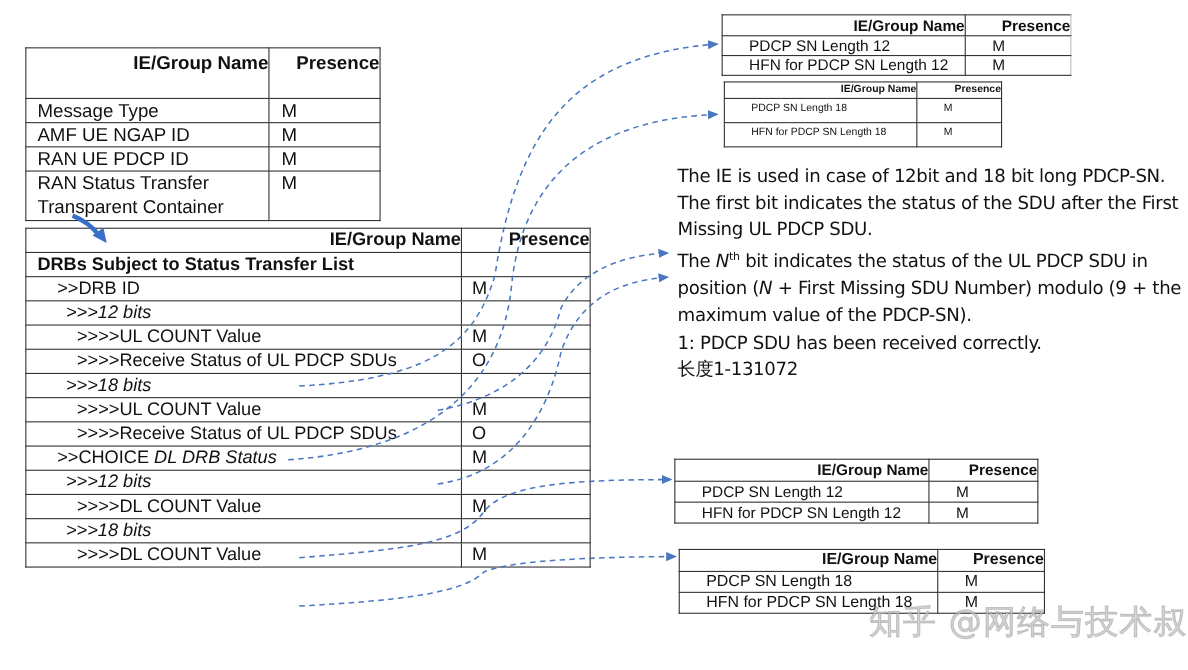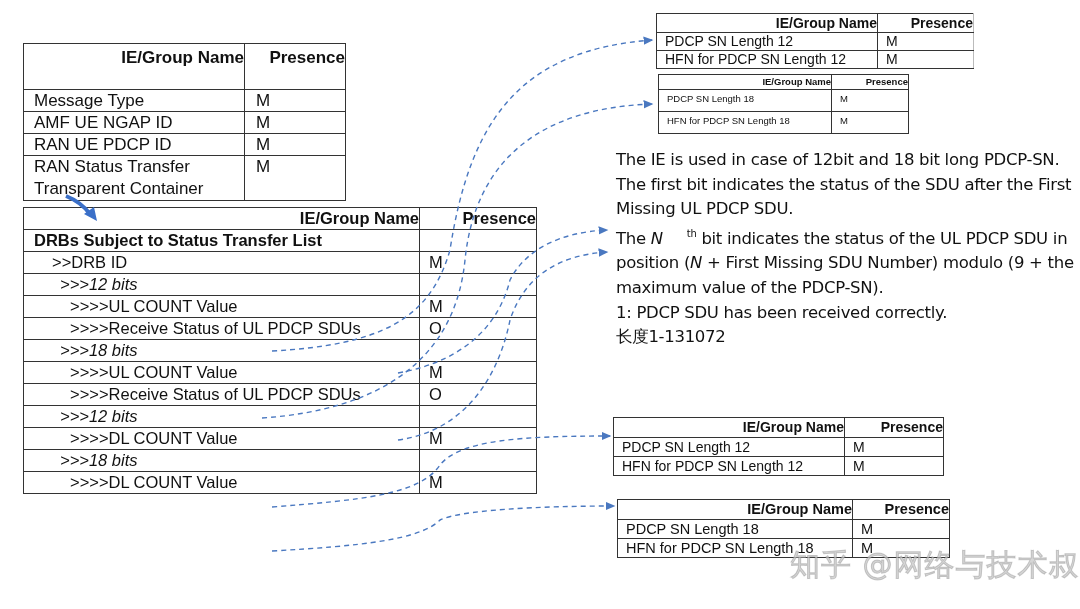--- a/index.html
+++ b/index.html
@@ -27,21 +27,21 @@
   #t-drb th { height: 21px; line-height: 21px; padding: 0; }
   #t-drb th.name { width: 395px; }
   #t-drb th.pres { width: 116px; }
   #t-drb td { height: 21px; line-height: 21px; }
   #t-drb td.pres { padding-left: 9px; }
   .b { font-weight: bold; }
   .i { font-style: italic; }
 
   
   .rt th { padding: 0; }
-  .rt td { padding-left: 8px; }
+  .rt td { padding-left: 24px; }
   #t-r1 { left: 656px; top: 13px; font-size: 14px; }
   #t-r1 th { height: 18px; line-height: 18px; }
   #t-r1 td { height: 17px; line-height: 17px; }
   #t-r1 th.name { width: 220px; } #t-r1 th.pres { width: 95px; }
   #t-r1 .cut { border-right: 1px solid #bbb; }
 
   #t-r2 { left: 658px; top: 74px; font-size: 9.5px; }
   #t-r2 th { height: 14px; line-height: 14px; }
   #t-r2 td { height: 17px; line-height: 10px; padding-top: 4px; white-space: normal; }
   #t-r2 th.name { width: 172px; } #t-r2 th.pres { width: 76px; }
@@ -56,21 +56,21 @@
   #t-r4 td { height: 18px; line-height: 18px; }
   #t-r4 th.name { width: 234px; } #t-r4 th.pres { width: 96px; }
 
   
   #desc {
     position: absolute; left: 616px; top: 148px; width: 460px;
     font-size: 16.5px; line-height: 24.7px; color: #111;
     font-family: "DejaVu Sans", sans-serif; letter-spacing: -0.3px;
   }
   #desc p { margin: 0; }
-  #desc sup { font-size: 10px; margin-left: 24px; }
+  #desc sup { font-size: 10px; }
 
   #arrows { position: absolute; left: 0; top: 0; pointer-events: none; }
 
   #watermark {
     position: absolute; left: 790px; top: 545px;
     font-size: 30px; color: rgba(200,200,200,0.75);
     font-family: "DejaVu Sans", sans-serif; letter-spacing: 1px;
     -webkit-text-stroke: 1px rgba(120,120,120,0.35);
   }
 </style>
@@ -134,20 +134,24 @@
   </tr>
   <tr>
     <td style="padding-left:46px"><span>&gt;&gt;&gt;&gt;</span><span>UL COUNT Value</span></td>
     <td class="pres">M</td>
   </tr>
   <tr>
     <td style="padding-left:46px"><span>&gt;&gt;&gt;&gt;</span><span>Receive Status of UL PDCP SDUs</span></td>
     <td class="pres">O</td>
   </tr>
   <tr>
+    <td style="padding-left:28px"><span>&gt;&gt;</span><span>CHOICE </span><span class="i">DL DRB Status</span></td>
+    <td class="pres">M</td>
+  </tr>
+  <tr>
     <td class="i" style="padding-left:36px"><span>&gt;&gt;&gt;</span><span>12 bits</span></td>
     <td class="pres"></td>
   </tr>
   <tr>
     <td style="padding-left:46px"><span>&gt;&gt;&gt;&gt;</span><span>DL COUNT Value</span></td>
     <td class="pres">M</td>
   </tr>
   <tr>
     <td class="i" style="padding-left:36px"><span>&gt;&gt;&gt;</span><span>18 bits</span></td>
     <td class="pres"></td>

